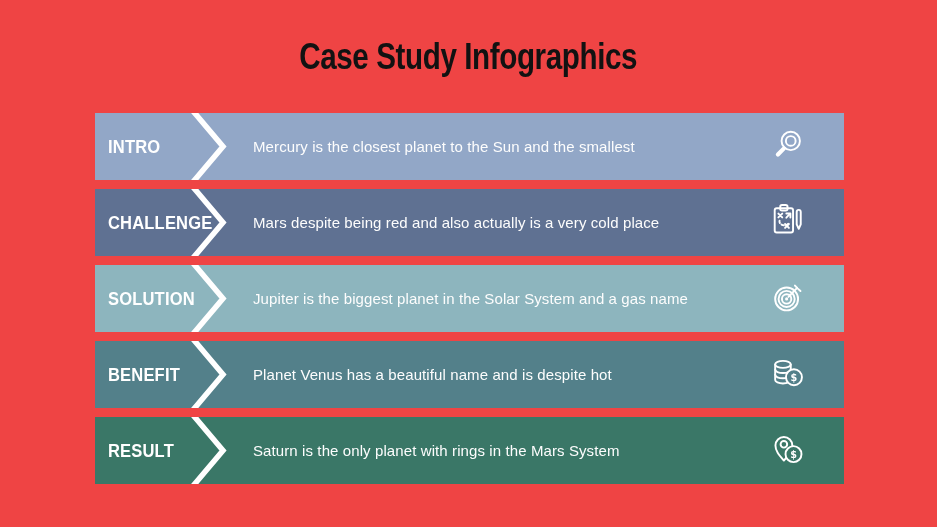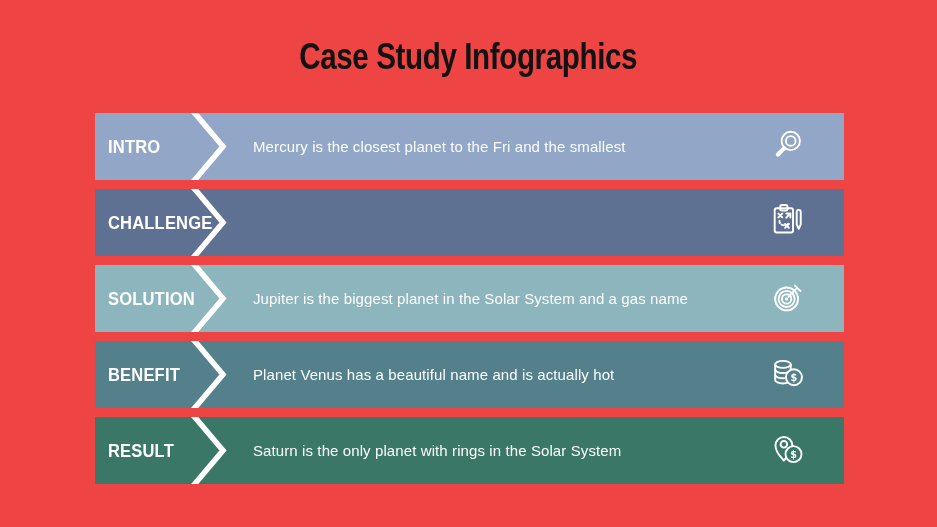--- a/index.html
+++ b/index.html
@@ -40,36 +40,37 @@
   </div>
 
   <div class="rows">
 
     <div class="row">
       <svg class="band" viewBox="0 0 749 67" preserveAspectRatio="none">
         <rect x="0" y="0" width="749" height="67" fill="#92a7c7"></rect>
         <polyline class="chev" points="98,-2 128,33.5 98,69" stroke="#ffffff"></polyline>
       </svg>
       <div class="label">INTRO</div>
-      <div class="desc">Mercury is the closest planet to the Fri and the smallest</div>
+      <div class="desc">Mercury is the closest planet to the Sun and the smallest</div>
       <div class="icon">
         <svg viewBox="0 0 48 48" class="ic">
           <circle cx="27" cy="18.5" r="10"></circle>
           <circle cx="27" cy="18.5" r="5.3"></circle>
           <line class="thick" x1="19.6" y1="26.6" x2="13" y2="33.2"></line>
         </svg>
       </div>
     </div>
 
     <div class="row">
       <svg class="band" viewBox="0 0 749 67" preserveAspectRatio="none">
         <rect x="0" y="0" width="749" height="67" fill="#5f7192"></rect>
         <polyline class="chev" points="98,-2 128,33.5 98,69" stroke="#ffffff"></polyline>
       </svg>
       <div class="label">CHALLENGE</div>
+      <div class="desc">Mars despite being red and also actually is a very cold place</div>
       <div class="icon">
         <svg viewBox="0 0 48 48" class="ic">
           <rect x="9.5" y="9" width="20" height="26.5" rx="2.2"></rect>
           <rect x="15.5" y="5.5" width="8" height="6" rx="2"></rect>
           <path d="M13.5 14.8 l4.2 4.2 M17.7 14.8 l-4.2 4.2"></path>
           <path d="M20.8 26.2 l4.2 4.2 M25 26.2 l-4.2 4.2"></path>
           <path class="dash" d="M14.8 22.5 c -1.2 4.8 7 7 9.5 3.2"></path>
           <path d="M22.2 19.3 l3.6 -3.8"></path>
           <path d="M26.6 19.2 v-4.4 h-4.4"></path>
           <path d="M33.5 13 a2.2 2.2 0 0 1 4.4 0 V26.5 L35.7 31.5 33.5 26.5 Z"></path>
@@ -96,40 +97,40 @@
         </svg>
       </div>
     </div>
 
     <div class="row">
       <svg class="band" viewBox="0 0 749 67" preserveAspectRatio="none">
         <rect x="0" y="0" width="749" height="67" fill="#53808a"></rect>
         <polyline class="chev" points="98,-2 128,33.5 98,69" stroke="#ffffff"></polyline>
       </svg>
       <div class="label">BENEFIT</div>
-      <div class="desc">Planet Venus has a beautiful name and is actually hot</div>
+      <div class="desc">Planet Venus has a beautiful name and is despite hot</div>
       <div class="icon">
         <svg viewBox="0 0 48 48" class="ic">
           <ellipse cx="18.5" cy="13.5" rx="8.5" ry="3.8"></ellipse>
           <path d="M10 13.5 V30.5 c0 2.1 3.8 3.8 8.5 3.8 s8.5 -1.7 8.5 -3.8 V13.5"></path>
           <path d="M10 19.2 c0 2.1 3.8 3.8 8.5 3.8 s8.5 -1.7 8.5 -3.8"></path>
           <path d="M10 24.9 c0 2.1 3.8 3.8 8.5 3.8 s8.5 -1.7 8.5 -3.8"></path>
           <circle cx="30.5" cy="27.5" r="8.7" fill="#53808a"></circle>
           <text x="30.5" y="31.3">$</text>
         </svg>
       </div>
     </div>
 
     <div class="row">
       <svg class="band" viewBox="0 0 749 67" preserveAspectRatio="none">
         <rect x="0" y="0" width="749" height="67" fill="#3a7767"></rect>
         <polyline class="chev" points="98,-2 128,33.5 98,69" stroke="#ffffff"></polyline>
       </svg>
       <div class="label">RESULT</div>
-      <div class="desc">Saturn is the only planet with rings in the Solar System</div>
+      <div class="desc">Saturn is the only planet with rings in the Mars System</div>
       <div class="icon">
         <svg viewBox="0 0 48 48" class="ic">
           <path d="M19.5 35.5 C 13.8 29 10.3 24.8 10.3 19 a 9.2 9.2 0 1 1 18.4 0 c 0 5.8 -3.5 10 -9.2 16.5 Z"></path>
           <circle cx="19.5" cy="17.8" r="3.6"></circle>
           <circle cx="30" cy="28.5" r="8.7" fill="#3a7767"></circle>
           <text x="30" y="32.3">$</text>
         </svg>
       </div>
     </div>
 

